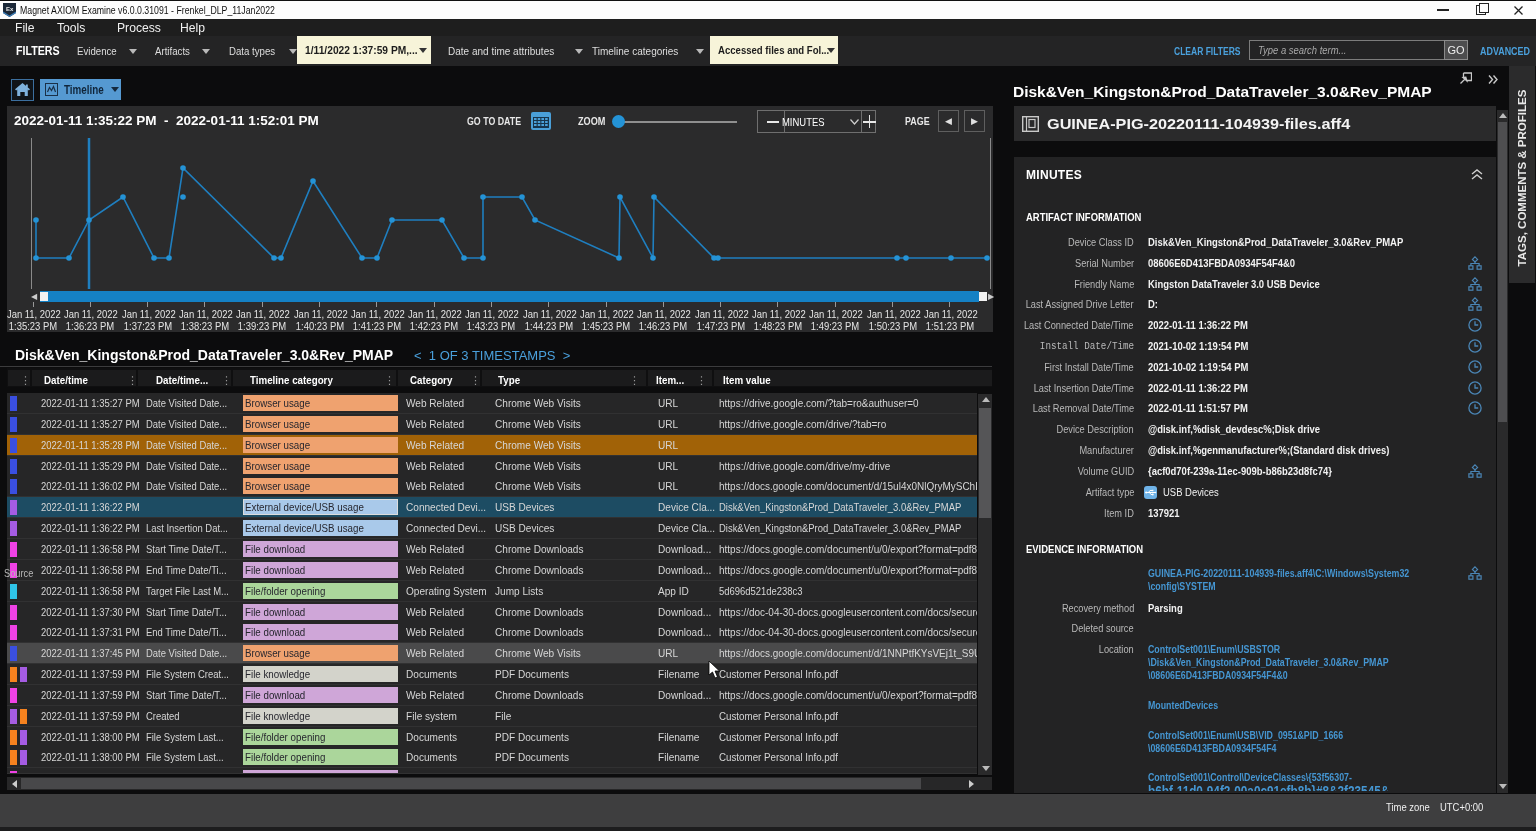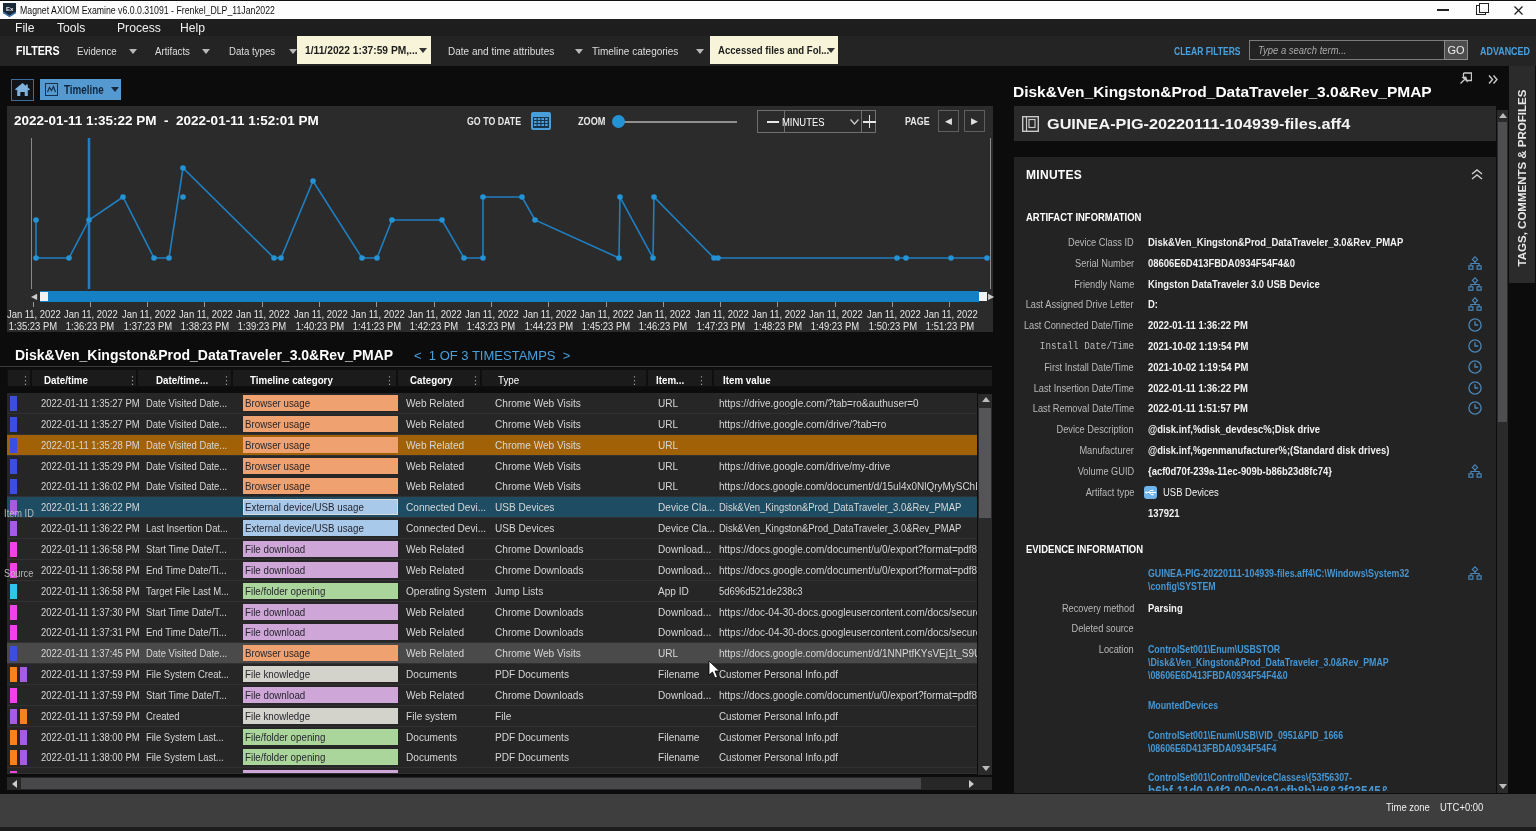--- a/index.html
+++ b/index.html
@@ -230,21 +230,21 @@
     <div style="position:absolute;left:131px;top:2px;bottom:1px;width:93px;background:#1b1b1c;"></div>
     <div style="position:absolute;left:226px;top:2px;bottom:1px;width:163px;background:#1b1b1c;"></div>
     <div style="position:absolute;left:391px;top:2px;bottom:1px;width:82px;background:#1b1b1c;"></div>
     <div style="position:absolute;left:475px;top:2px;bottom:1px;width:164px;background:#1b1b1c;"></div>
     <div style="position:absolute;left:641px;top:2px;bottom:1px;width:64px;background:#1b1b1c;"></div>
     <div style="position:absolute;left:707px;top:2px;bottom:1px;width:278px;background:#1b1b1c;"></div>
     <div style="position:absolute;left:37px;top:6px;font-weight:bold;color:#fff;font-size:10.5px;"><span class="sx" style="transform:scaleX(0.93);">Date/time</span></div>
     <div style="position:absolute;left:149px;top:6px;font-weight:bold;color:#fff;font-size:10.5px;"><span class="sx" style="transform:scaleX(0.93);">Date/time...</span></div>
     <div style="position:absolute;left:243px;top:6px;font-weight:bold;color:#fff;font-size:10.5px;"><span class="sx" style="transform:scaleX(0.93);">Timeline category</span></div>
     <div style="position:absolute;left:403px;top:6px;font-weight:bold;color:#fff;font-size:10.5px;"><span class="sx" style="transform:scaleX(0.93);">Category</span></div>
-    <div style="position:absolute;left:491px;top:6px;font-weight:normal;color:#fff;font-size:10.5px;"><span class="sx" style="transform:scaleX(0.93);">Type</span></div>
+    <div style="position:absolute;left:491px;top:6px;font-weight:bold;color:#fff;font-size:10.5px;"><span class="sx" style="transform:scaleX(0.93);">Type</span></div>
     <div style="position:absolute;left:649px;top:6px;font-weight:bold;color:#fff;font-size:10.5px;"><span class="sx" style="transform:scaleX(0.93);">Item...</span></div>
     <div style="position:absolute;left:716px;top:6px;font-weight:bold;color:#fff;font-size:10.5px;"><span class="sx" style="transform:scaleX(0.93);">Item value</span></div>
     <div class="dots3" style="left:13px;">⋮</div>
     <div class="dots3" style="left:120px;">⋮</div>
     <div class="dots3" style="left:214px;">⋮</div>
     <div class="dots3" style="left:377px;">⋮</div>
     <div class="dots3" style="left:463px;">⋮</div>
     <div class="dots3" style="left:622px;">⋮</div>
     <div class="dots3" style="left:689px;">⋮</div>
   </div>
@@ -561,21 +561,21 @@
       <rect x="0" y="0" width="13" height="13" rx="3" fill="#6fb3e8"></rect>
       <g stroke="#fff" stroke-width="1" fill="none">
         <path d="M1.5 6.5 L11 6.5 M4.5 6.5 L6 4.5 L8 4.5 M5.5 6.5 L7 8.5 L8.5 8.5"></path>
       </g>
       <circle cx="2.2" cy="6.5" r="1" fill="#fff"></circle>
       <path d="M11 5.6 L12.5 6.5 L11 7.4 Z" fill="#fff"></path>
       <rect x="7.8" y="3.8" width="1.6" height="1.4" fill="#fff"></rect>
       <circle cx="8.8" cy="8.5" r="0.9" fill="#fff"></circle>
     </svg>
     <div class="abs" style="left:1163px;top:486px;color:#f2f2f2;font-size:10.5px;"><span class="sx">USB Devices</span></div>
-    <div class="lbl" style="top:507px;left:0;width:1134px;text-align:left;"><span class="sxr">Item ID</span></div>
+    <div class="lbl" style="top:507px;left:0;width:1134px;text-align:right;"><span class="sxr">Item ID</span></div>
     <div class="val " style="top:507px;"><span class="sx">137921</span></div>
     <div class="abs" style="left:1148px;top:783px;width:240px;height:8px;overflow:hidden;color:#4596d2;font-size:14px;font-weight:bold;"><span class="sx" style="transform:scaleX(0.84);">b6bf-11d0-94f2-00a0c91efb8b}#8&amp;2f23545&amp;0&amp;08606E</span></div>
     <div class="abs b" style="left:1026px;top:543px;color:#fff;font-size:11px;"><span class="sx" style="transform:scaleX(0.86);">EVIDENCE INFORMATION</span></div>
     <div class="lbl" style="top:567px;left:0;width:1134px;"><span class="sxr">Source</span></div>
     <div class="val vlink" style="top:567px;"><span class="sx" style="transform:scaleX(0.84);">GUINEA-PIG-20220111-104939-files.aff4\C:\Windows\System32</span></div>
     <svg class="abs" style="left:1468px;top:566px;" width="14" height="14" viewBox="0 0 14 14">
       <g stroke="#4a85b5" stroke-width="1.2" fill="none">
         <path d="M7 0.8 L9.6 3.4 L7 6 L4.4 3.4 Z"></path>
         <rect x="0.9" y="9.8" width="4" height="3.4"></rect>
         <rect x="9.1" y="9.8" width="4" height="3.4"></rect>

